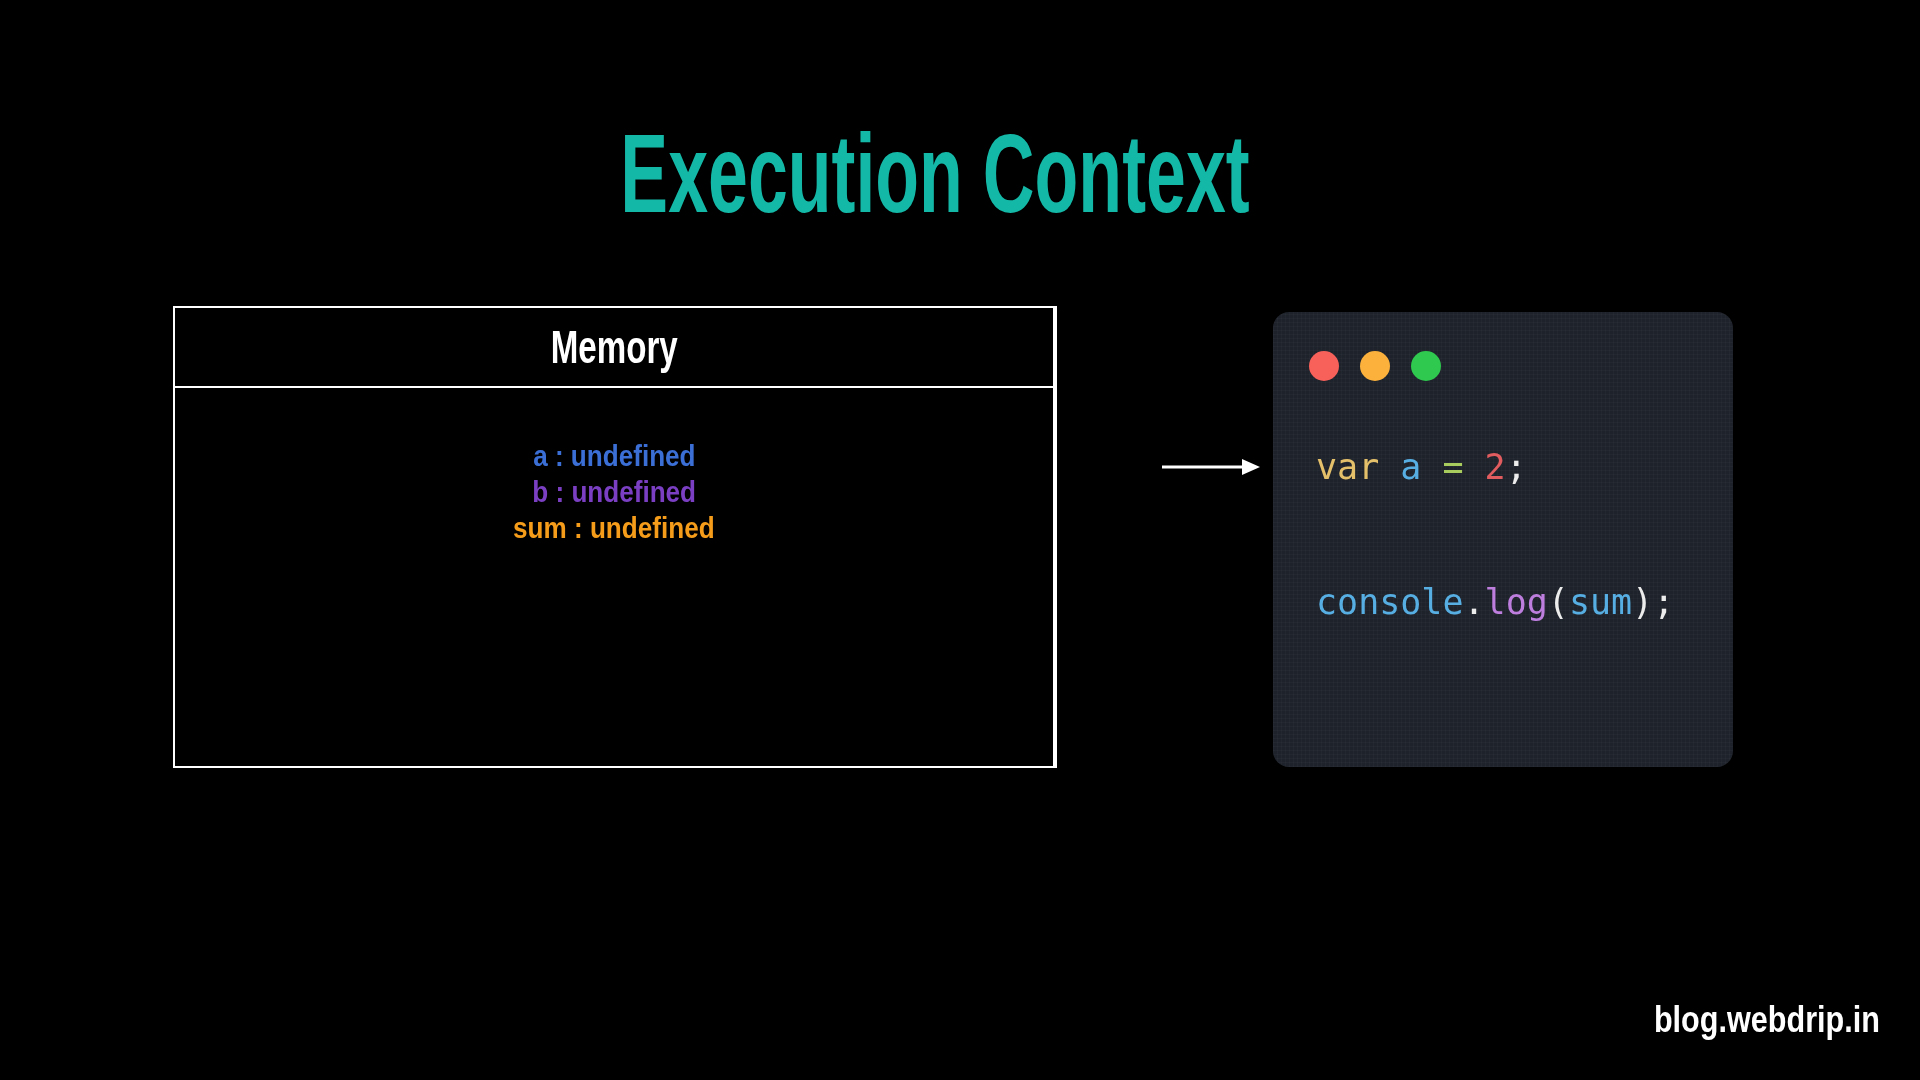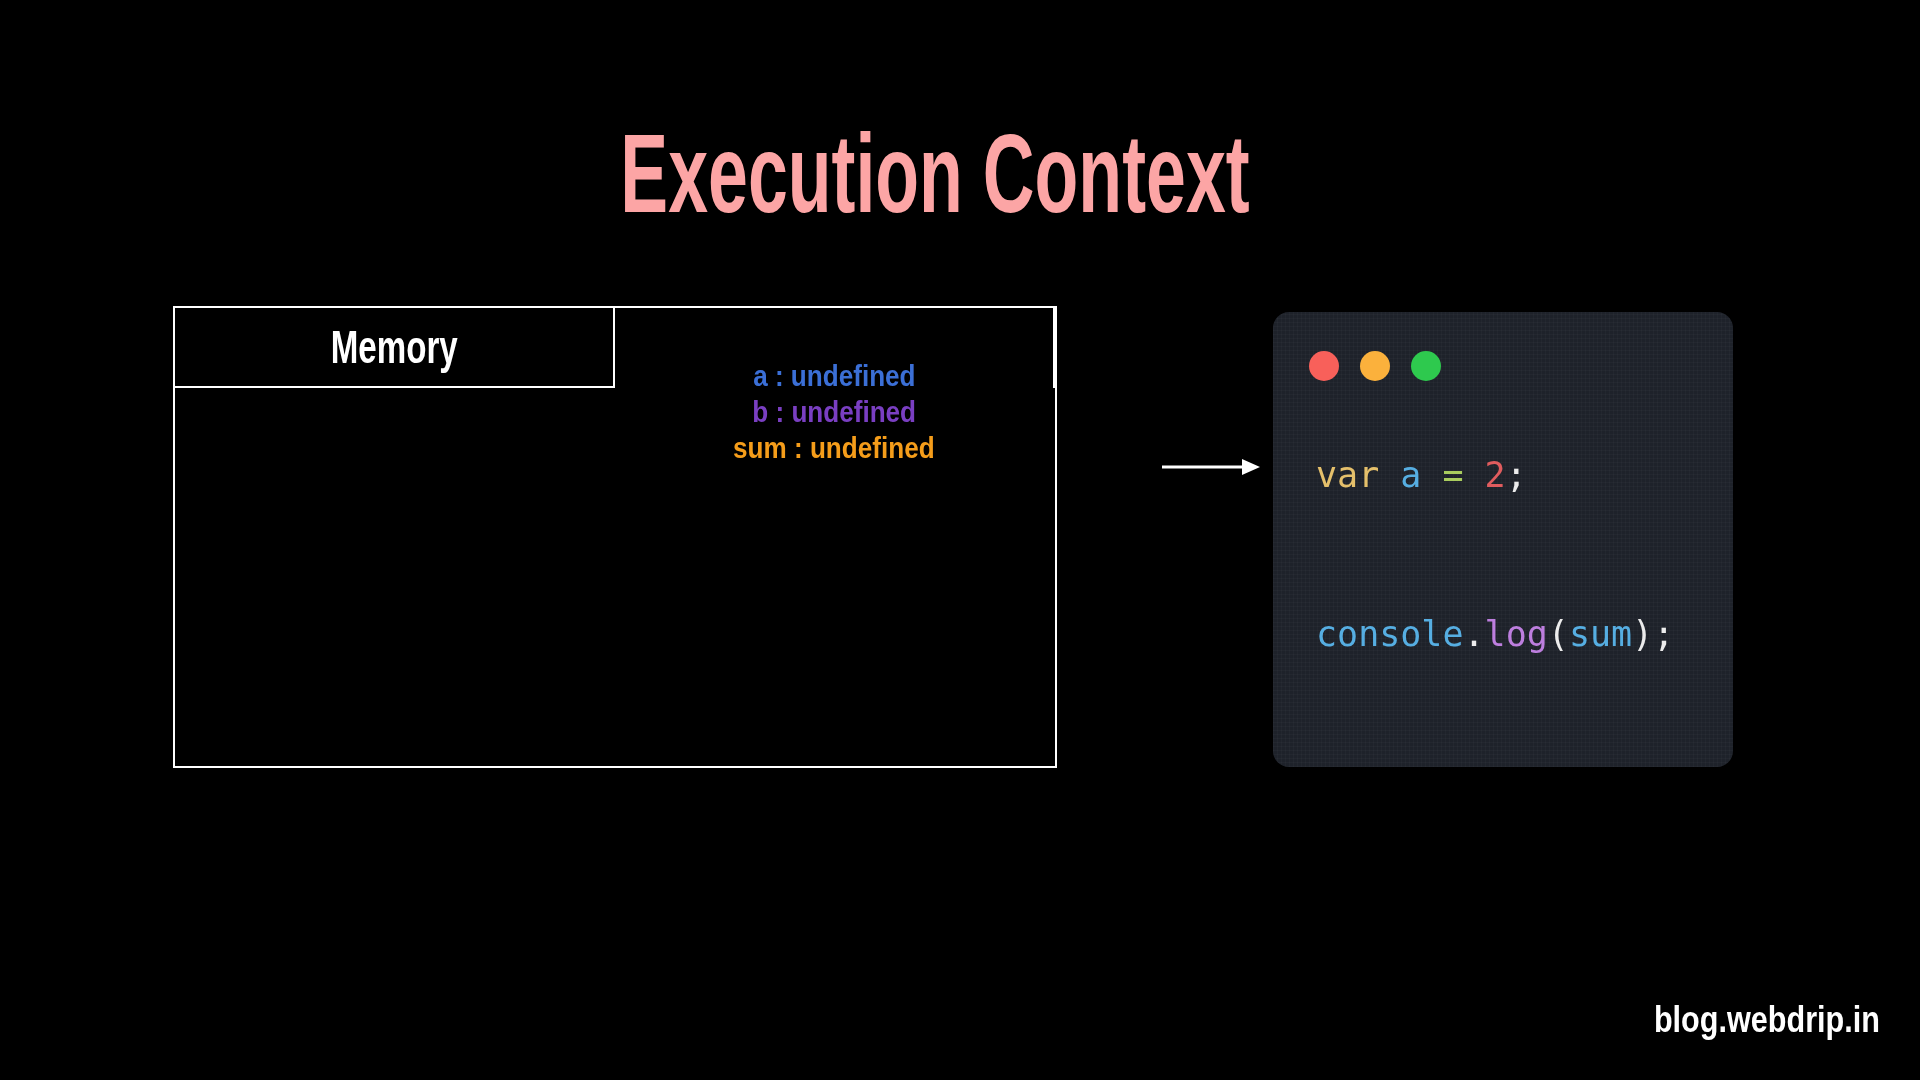--- a/index.html
+++ b/index.html
@@ -8,32 +8,32 @@
     background:#000;
     position:relative;
     overflow:hidden;
     font-family:"Liberation Sans", sans-serif;
   }
   
   .page-title {
     position:absolute; top:118px; left:935px;
     transform:translateX(-50%);
     margin:0; line-height:1;
-    font-size:112px; font-weight:bold; color:#fca5a5;
+    font-size:112px; font-weight:bold; color:#14b8a6;
     white-space:nowrap;
   }
   .page-title .cond { display:inline-block; transform:scaleX(0.64); white-space:nowrap; }
   
   .ec-table {
     position:absolute; left:173px; top:306px;
     width:884px; height:462px;
     border:2px solid #fff;
     box-sizing:border-box;
     display:grid;
-    grid-template-columns:1fr 1fr;
+    grid-template-columns:1fr;
     grid-template-rows:80px 1fr;
   }
   .ec-cell { box-sizing:border-box; }
   .col-divider { border-right:2px solid #fff; }
   .header-row { border-bottom:2px solid #fff; display:flex; align-items:center; justify-content:center; }
   .header-label { font-size:46px; font-weight:bold; color:#fff; display:inline-block; transform:scaleX(0.72); white-space:nowrap; }
   .memory-body {
     display:flex; flex-direction:column; align-items:center;
     padding-top:50px; 
   }
@@ -57,21 +57,21 @@
   .traffic-lights {
     position:absolute; left:36px; top:39px;
     display:flex; gap:21px;
   }
   .dot { width:30px; height:30px; border-radius:50%; }
   .code-block {
     position:absolute; left:43px; top:133px;
     font-family:"DejaVu Sans Mono", monospace;
     font-size:35px;
   }
-  .code-line { height:45px; line-height:45px; white-space:pre;margin-top:8px; }
+  .code-line { height:45px; line-height:45px; white-space:pre; }
   
   .footer-site {
     position:absolute; right:40px; top:1000px;
     height:40px; line-height:40px;
     font-size:36px; font-weight:bold; color:#fff;
     white-space:nowrap;
   }
   .footer-site .cond85 { display:inline-block; transform:scaleX(0.85); transform-origin:right center; white-space:nowrap; }
 </style>
 </head>

